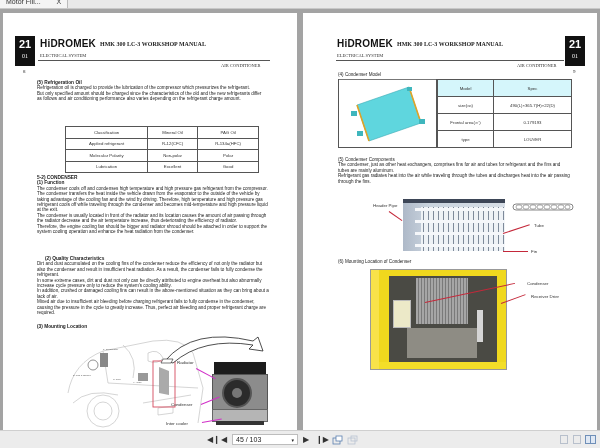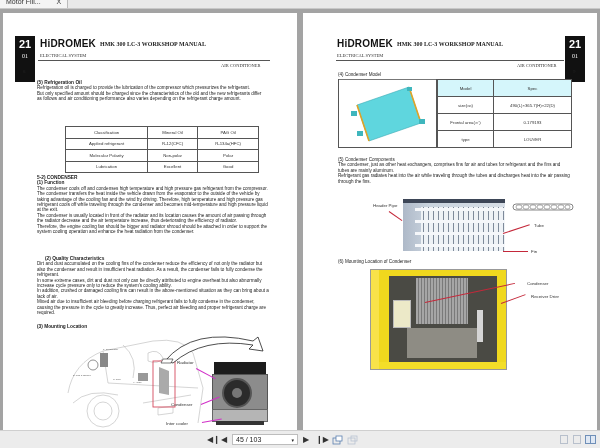--- a/index.html
+++ b/index.html
@@ -4,21 +4,21 @@
 <style>
   * { box-sizing: border-box; margin: 0; padding: 0; }
   html, body { width: 600px; height: 448px; overflow: hidden; background: #9a9a9a; font-family: "Liberation Sans", sans-serif; }
   .tabbar { position: absolute; left: 0; top: 0; width: 600px; height: 9px; background: #e9e9e9; border-bottom: 1px solid #c8c8c8; }
   .tab { position: absolute; left: 0; top: -4px; height: 12px; padding: 0 6px; font-size: 7px; color: #333; background: #f4f4f4; border-right: 1px solid #bbb; line-height: 12px; }
   .tab .x { margin-left: 14px; font-size: 7px; }
   .viewer { position: absolute; left: 0; top: 9px; width: 600px; height: 421px; background: #a3a3a3; }
   .page { position: absolute; top: 4px; width: 294px; height: 417px; background: #fff; overflow: hidden; }
   .page.left { left: 3px; }
   .page.right { left: 303px; }
-  .hdr-block { position: absolute; width: 20px; height: 46px; background: #111; color: #fff; }
+  .hdr-block { position: absolute; width: 20px; height: 30px; background: #111; color: #fff; }
   .hdr-block .big { display: block; font-family: "Liberation Sans", sans-serif; font-weight: bold; font-size: 11px; text-align: center; margin-top: 2px; }
   .hdr-block .small { display: block; font-family: "Liberation Serif", serif; font-size: 6px; text-align: center; margin-top: 3px; }
   .pgnum { position: absolute; font-family: "Liberation Serif", serif; font-size: 5px; color: #222; }
   .brand { position: absolute; font-family: "Liberation Sans", sans-serif; font-weight: 900; font-size: 10px; letter-spacing: 0.2px; color: #111; }
   .manual { position: absolute; font-family: "Liberation Serif", serif; font-weight: bold; font-size: 6px; color: #222; }
   .section { position: absolute; font-family: "Liberation Serif", serif; font-size: 4.5px; color: #333; }
   .hline { position: absolute; height: 1px; background: #555; }
   .subhdr { position: absolute; font-family: "Liberation Serif", serif; font-size: 4.5px; color: #333; }
   .txt { position: absolute; font-size: 4.6px; line-height: 5.4px; color: #222; }
   .h { font-weight: bold; font-size: 4.8px; }

